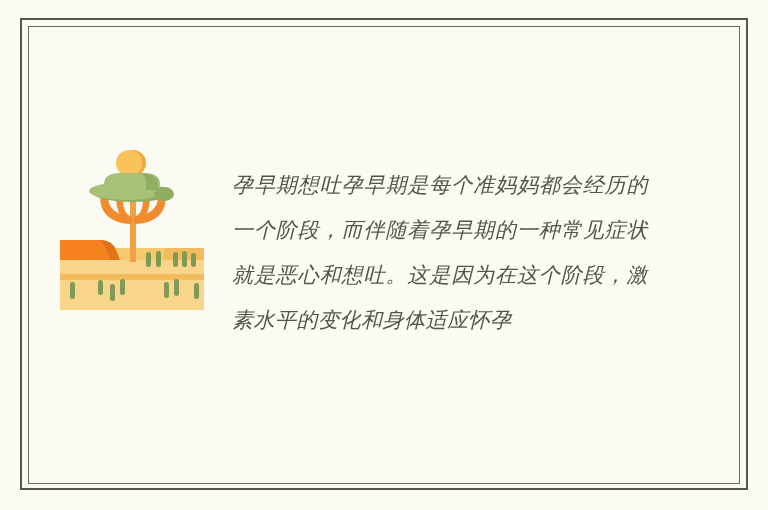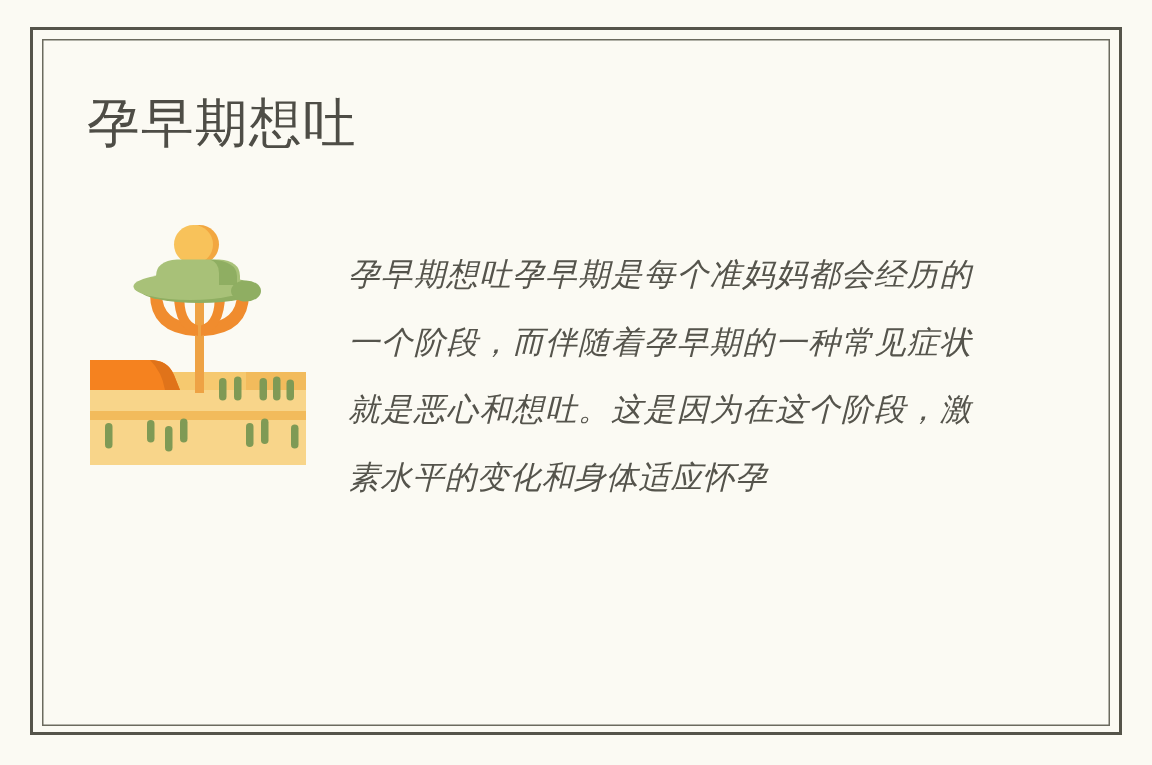--- a/index.html
+++ b/index.html
@@ -67,36 +67,35 @@
 
   
   .body-copy {
     position: absolute;
     left: 232px;
     top: 163px;
     width: 416px;
     font-size: 21px;
     line-height: 45px;
     color: #55544c;
-    font-family: Liberation Mono, monospace;
+    font-family: Liberation Serif, serif;
     font-style: italic;
     letter-spacing: 0.5px;
     text-align: justify;
     text-justify: inter-character;
   }
 </style>
 </head>
 <body>
 
 <div id="page">
 
   <div class="frame-outer"></div>
   <div class="frame-inner"></div>
 
-  <div class="title">孕早期想吐</div>
 
   <div class="illustration">
     <svg width="144" height="168" viewBox="0 0 144 168" xmlns="http://www.w3.org/2000/svg">
 
       <g>
         <circle cx="73" cy="19" r="13" fill="#f2a740"></circle>
         <path d="M73 6 a13 13 0 0 0 0 26 a13 13 0 0 1 0 -26 z" fill="#f8c25a"></path>
         <circle cx="69" cy="19" r="13" fill="#f8c25a"></circle>
       </g>
 

